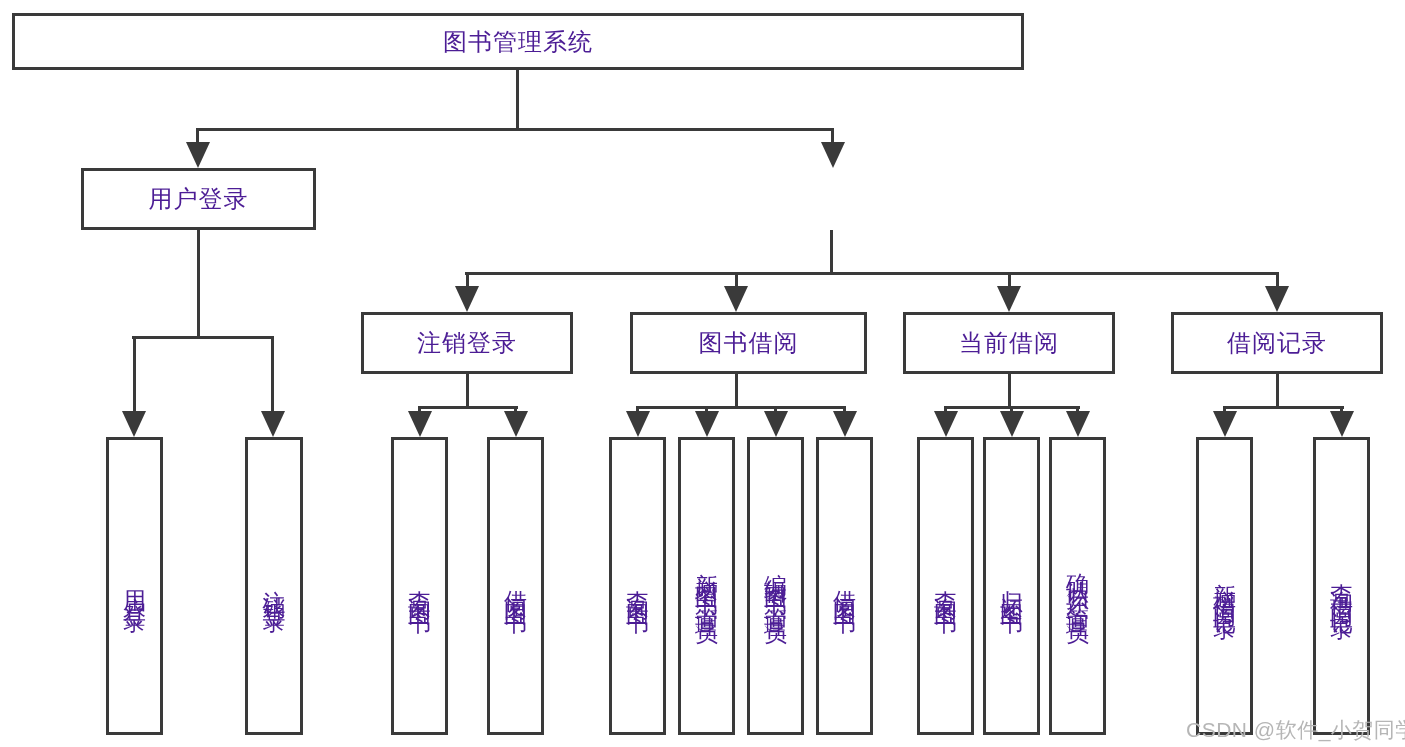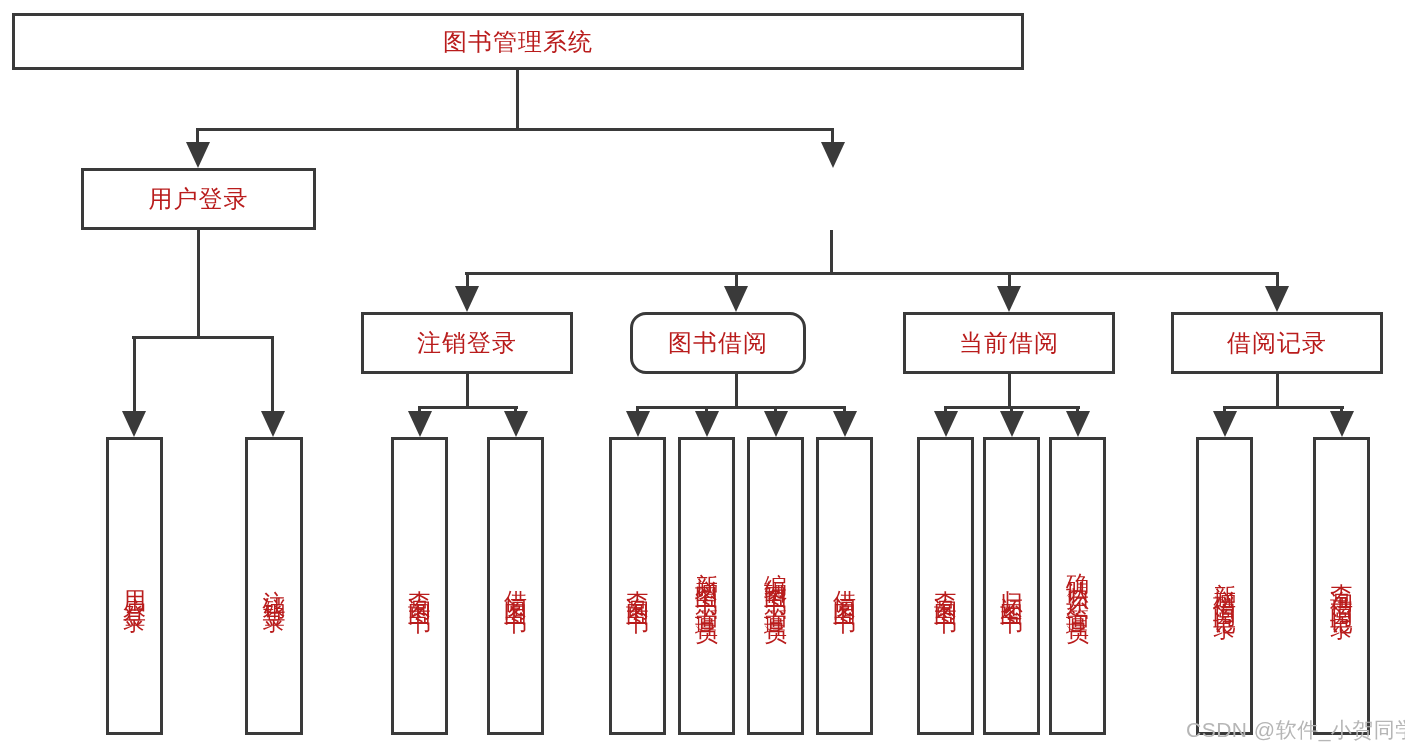--- a/index.html
+++ b/index.html
@@ -3,21 +3,21 @@
 <meta charset="utf-8">
 <style>
   html,body{margin:0;padding:0;background:#ffffff;}
   body{
     width:1405px;height:747px;position:relative;overflow:hidden;
     font-family:"Liberation Sans","DejaVu Sans",sans-serif;
   }
   .stage{position:absolute;left:0;top:0;width:1405px;height:747px;}
   .box{
     position:absolute;box-sizing:border-box;
-    border:3px solid #3a3a3a;background:#ffffff;color:#b91c1c;
+    border:3px solid #3a3a3a;background:#ffffff;color:#4c1d95;
     display:flex;align-items:center;justify-content:center;text-align:right;
   }
   .box.h{font-size:24px;letter-spacing:1px;white-space:nowrap;}
   .box.v{
     writing-mode:vertical-rl;text-orientation:mixed;
     font-size:23px;letter-spacing:7px;line-height:1;
   }
   .ln{position:absolute;display:block;background:#3a3a3a;}
   .ah{
     position:absolute;display:block;width:0;height:0;
@@ -57,21 +57,21 @@
   <i class="ln" style="left:466px;top:272px;width:3px;height:20px;"></i>
   <i class="ah" style="left:455px;top:286px;"></i>
   <i class="ln" style="left:735px;top:272px;width:3px;height:20px;"></i>
   <i class="ah" style="left:724px;top:286px;"></i>
   <i class="ln" style="left:1008px;top:272px;width:3px;height:20px;"></i>
   <i class="ah" style="left:997px;top:286px;"></i>
   <i class="ln" style="left:1276px;top:272px;width:3px;height:20px;"></i>
   <i class="ah" style="left:1265px;top:286px;"></i>
 
   <div class="box h" style="left:361px;top:312px;width:212px;height:62px;">注销登录</div>
-  <div class="box h" style="left:630px;top:312px;width:176px;height:62px;border-radius:16px;">图书借阅</div>
+  <div class="box h" style="left:630px;top:312px;width:237px;height:62px;">图书借阅</div>
   <div class="box h" style="left:903px;top:312px;width:212px;height:62px;">当前借阅</div>
   <div class="box h" style="left:1171px;top:312px;width:212px;height:62px;">借阅记录</div>
 
   <i class="ln" style="left:466px;top:374px;width:3px;height:32px;"></i>
   <i class="ln" style="left:418px;top:406px;width:100px;height:3px;"></i>
   <i class="ln" style="left:418px;top:406px;width:3px;height:9px;"></i>
   <i class="ah" style="left:408px;top:411px;"></i>
   <i class="ln" style="left:514px;top:406px;width:3px;height:9px;"></i>
   <i class="ah" style="left:504px;top:411px;"></i>
 

